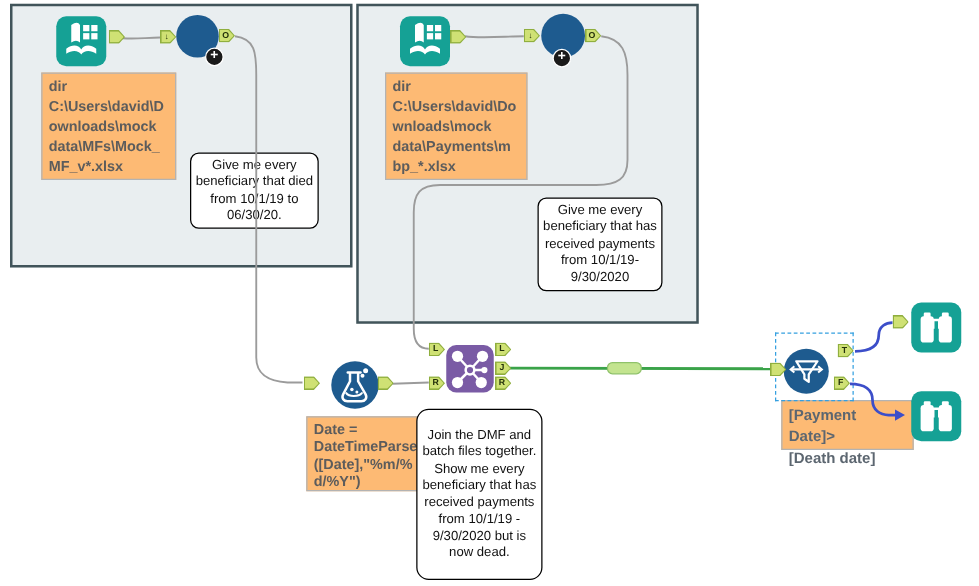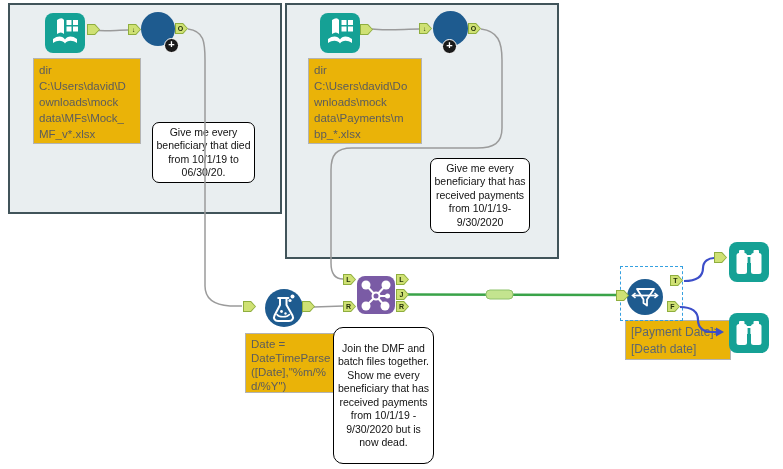--- a/index.html
+++ b/index.html
@@ -1,20 +1,20 @@
 <!DOCTYPE html>
 <html><head>
 <meta charset="utf-8">
 <style>
   html,body{margin:0;padding:0;background:#ffffff;}
   .canvas{position:relative;width:783px;height:469px;background:#ffffff;overflow:hidden;
           font-family:"Liberation Sans","DejaVu Sans",sans-serif;}
   .container-box{position:absolute;background:#e9eef0;border:2px solid #41545a;z-index:1;}
-  .ann{position:absolute;background:#eab308;border:1px solid #b3b3b3;z-index:2;
-       color:#5c5c5c;font-weight:normal;font-size:11.5px;line-height:16px;
+  .ann{position:absolute;background:#fdba74;border:1px solid #b3b3b3;z-index:2;
+       color:#5c5c5c;font-weight:bold;font-size:11.5px;line-height:16px;
        padding:3px 5px;white-space:pre-line;}
   .ann.filter-ann{color:#5c6670;font-size:12px;line-height:17px;}
   .ann.formula-ann{line-height:14px;}
   .comment{position:absolute;background:#ffffff;border:1.6px solid #000000;border-radius:7px;
            z-index:2;color:#111111;font-size:10.5px;line-height:13.5px;text-align:center;
            display:flex;align-items:center;justify-content:center;padding:3px;}
   .wires{position:absolute;left:0;top:0;z-index:3;pointer-events:none;}
   .selection{position:absolute;border:1px dashed #35a0e0;z-index:2;background:transparent;}
   .tool{position:absolute;z-index:4;}
   .tool-sq{width:40px;height:40px;border-radius:8px;display:flex;align-items:center;justify-content:center;}

